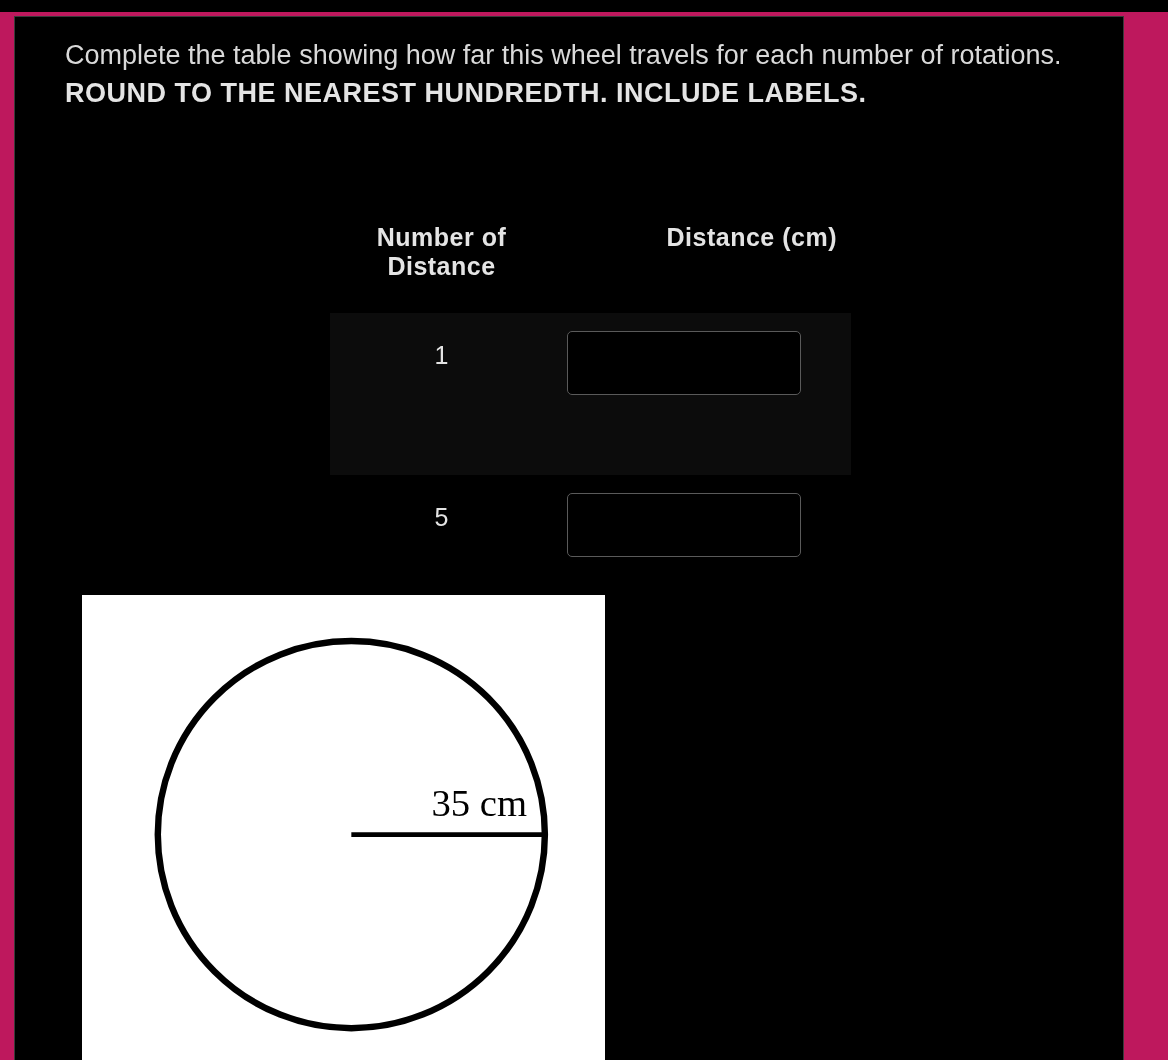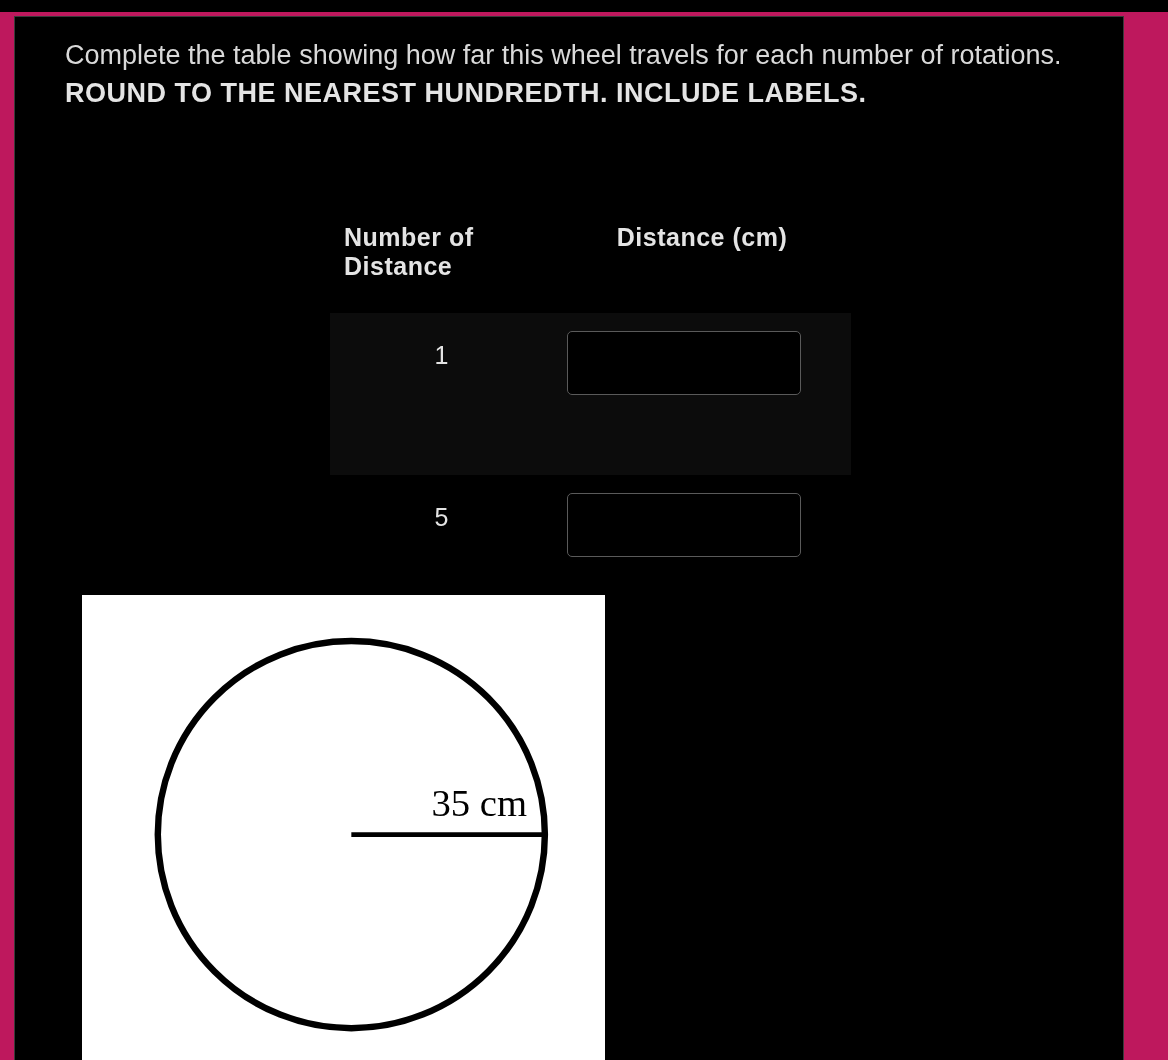--- a/index.html
+++ b/index.html
@@ -70,24 +70,25 @@
     font-size: 25px;
     font-weight: 700;
     color: #e4e4e4;
     text-align: left;
     vertical-align: top;
     padding: 0 14px 32px 14px;
     letter-spacing: 0.5px;
   }
   table.rot-table th.col-rot {
     width: 195px;
+    text-align: center;
   }
   table.rot-table th.col-dist {
     width: 270px;
-    text-align: center;
+    text-align: right;
   }
 
   table.rot-table td {
     vertical-align: top;
     height: 126px;
   }
   
   tr.row-hl td {
     background: #0c0c0c;
   }

